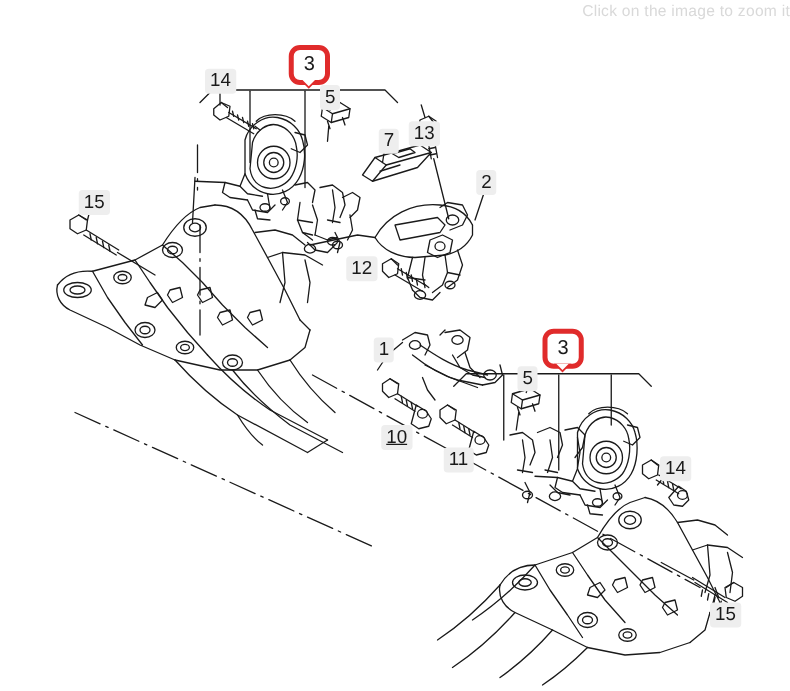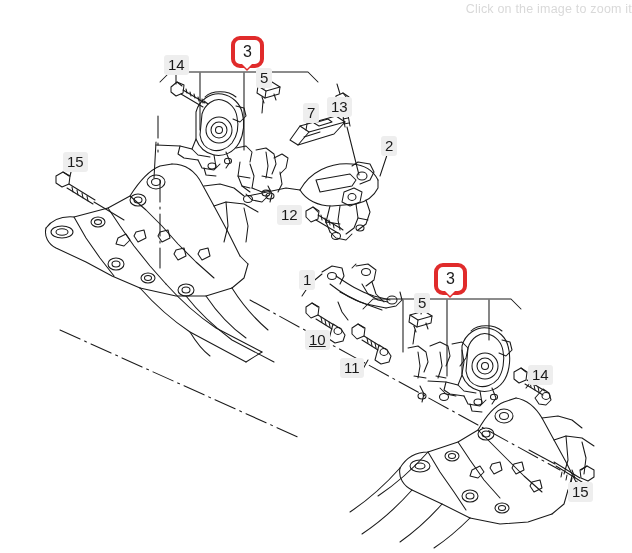--- a/index.html
+++ b/index.html
@@ -395,18 +395,18 @@
 
   <div class="lbl" style="left:164px;top:55px;">14</div>
   <div class="lbl" style="left:256px;top:68px;">5</div>
   <div class="lbl" style="left:327px;top:69px;margin-top:28px;">13</div>
   <div class="lbl" style="left:303px;top:103px;">7</div>
   <div class="lbl" style="left:381px;top:136px;">2</div>
   <div class="lbl" style="left:63px;top:152px;">15</div>
   <div class="lbl" style="left:277px;top:205px;">12</div>
   <div class="lbl" style="left:299px;top:270px;">1</div>
   <div class="lbl" style="left:414px;top:293px;">5</div>
-  <div class="lbl" style="left:305px;top:330px;text-decoration:underline;">10</div>
-  <div class="lbl" style="left:340px;top:358px;">11</div>
+  <div class="lbl" style="left:305px;top:340px;text-decoration:underline;">10</div>
+  <div class="lbl" style="left:355px;top:358px;">11</div>
   <div class="lbl" style="left:528px;top:365px;">14</div>
   <div class="lbl" style="left:568px;top:482px;">15</div>
 
 </div>
 
 </body></html>

